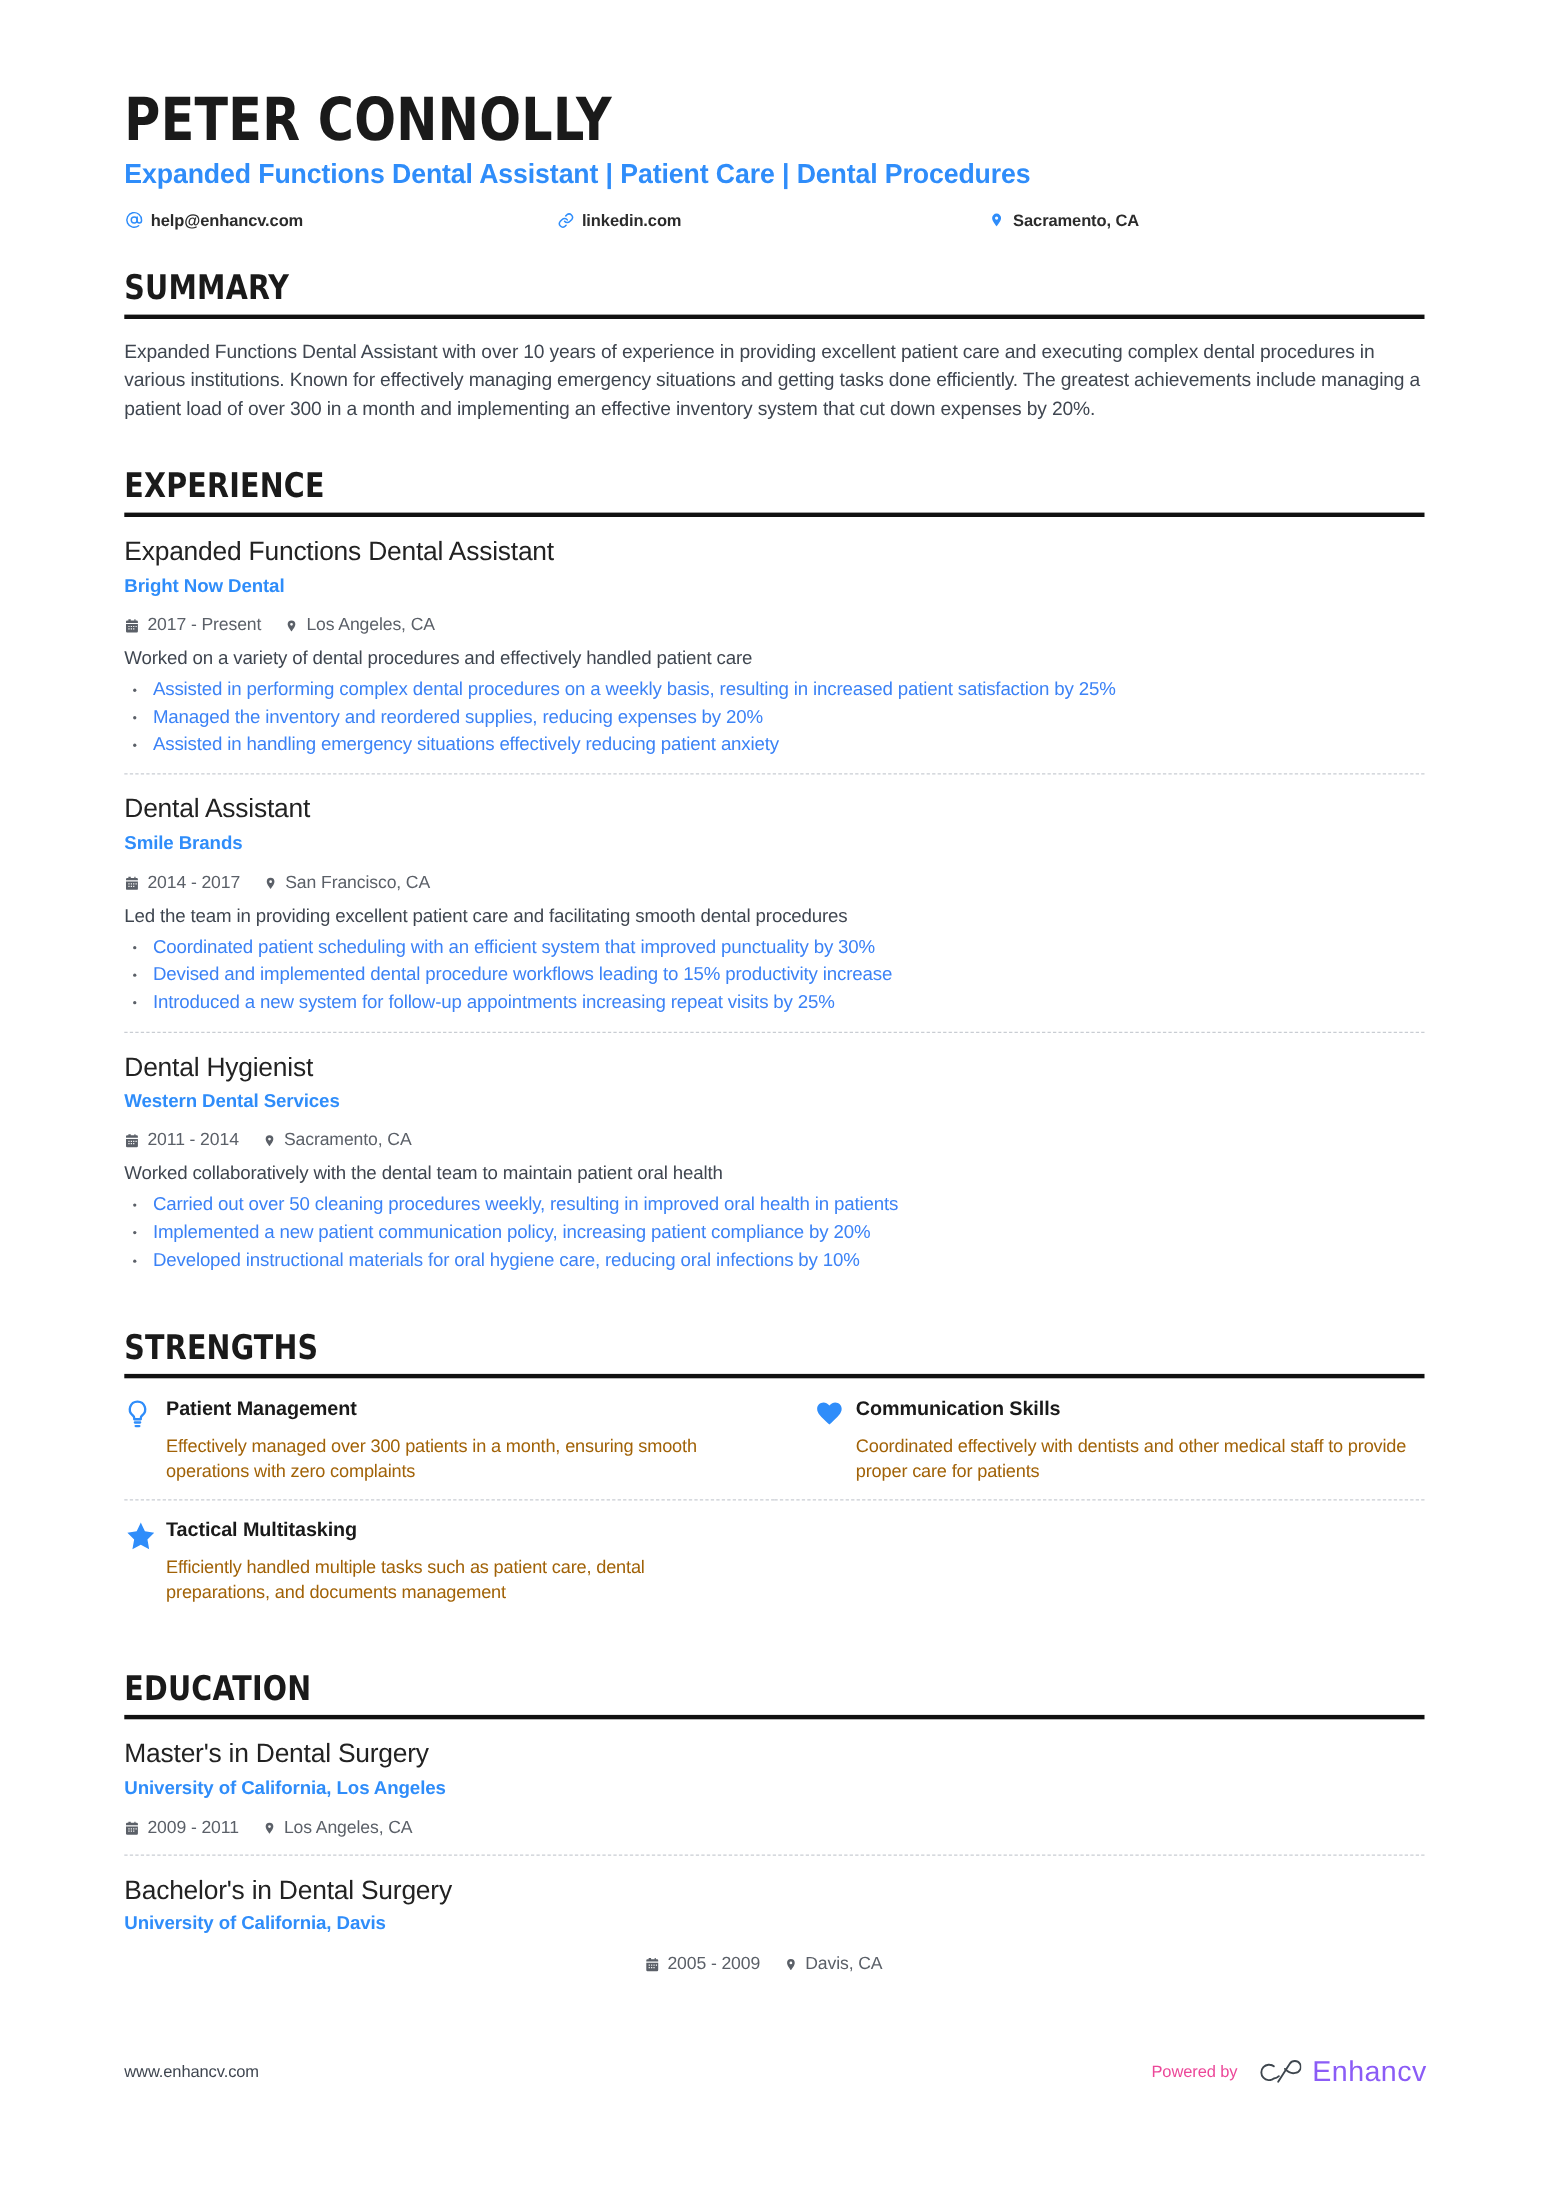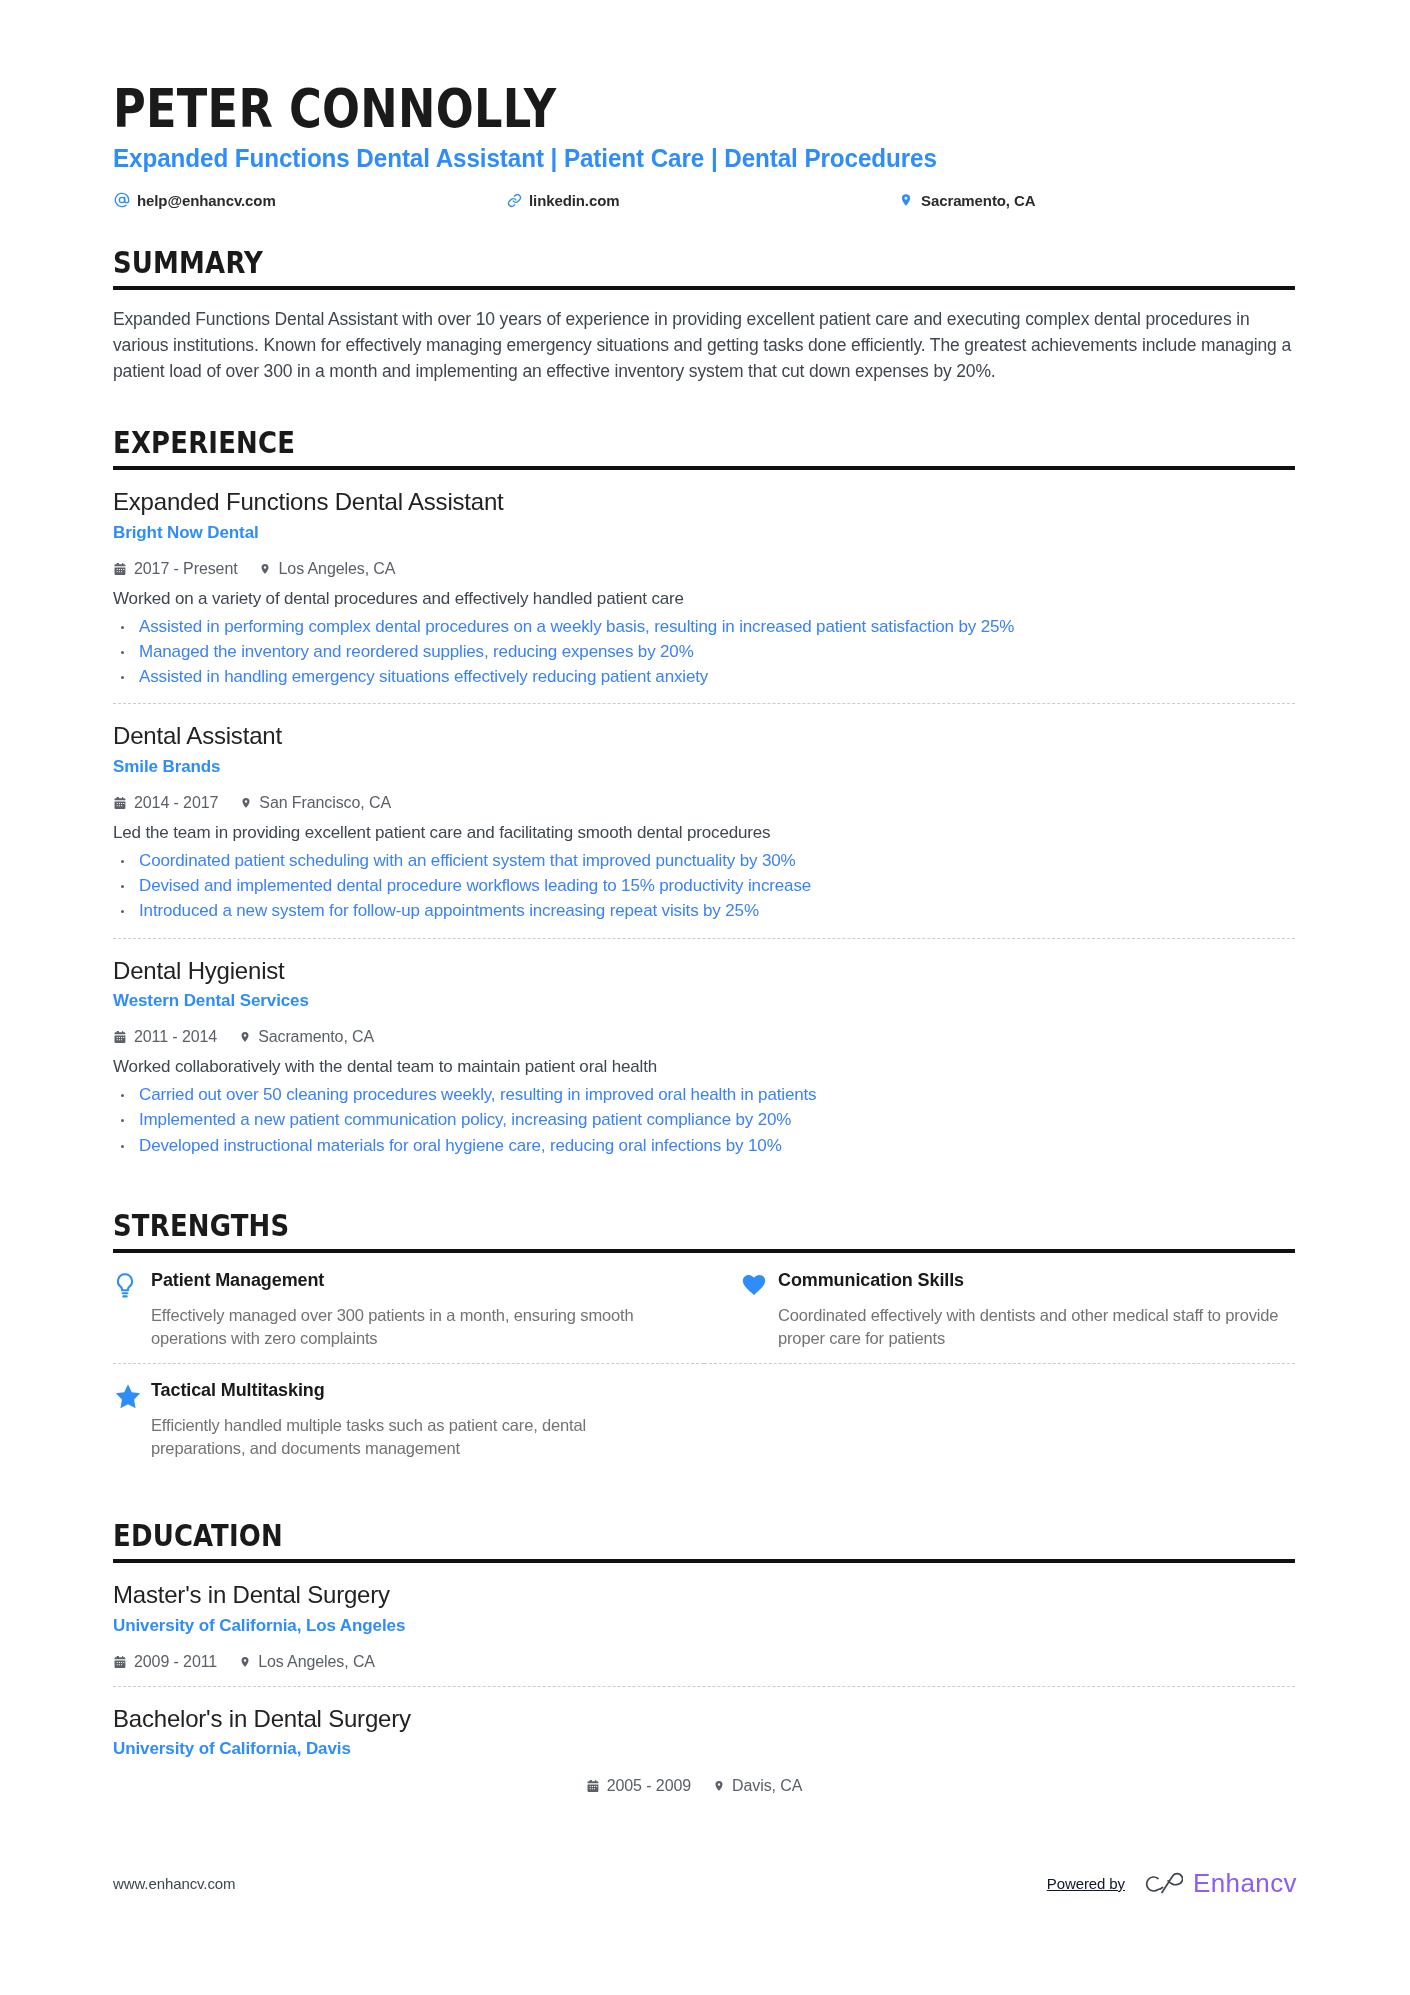--- a/index.html
+++ b/index.html
@@ -208,21 +208,21 @@
   .strength-title {
     font-size: 18px;
     font-weight: 700;
     color: #1a1a1a;
     line-height: 1.2;
     margin-bottom: 12px;
     letter-spacing: -0.1px;
   }
   .strength-desc {
     font-size: 16.5px;
-    color: #737373;
+    color: #a16207;
     line-height: 1.38;
     letter-spacing: -0.15px;
   }
 
   
   .footer {
     position: absolute;
     left: 113px;
     right: 113px;
     top: 1868px;
@@ -235,24 +235,23 @@
     font-size: 15px;
     color: #3f4650;
     letter-spacing: -0.1px;
   }
   .footer-right {
     display: flex;
     align-items: center;
   }
   .powered-by {
     font-size: 15px;
-    color: #0f172a;
+    color: #ec4899;
     margin-right: 16px;
     letter-spacing: -0.1px;
-    text-decoration: underline;
   }
   .brand-mark { margin-right: 10px; display: flex; align-items: center; }
   .brand-name {
     font-size: 26px;
     color: #8b5cf6;
     letter-spacing: 0.4px;
     font-weight: 400;
   }
 </style>
 </head>

